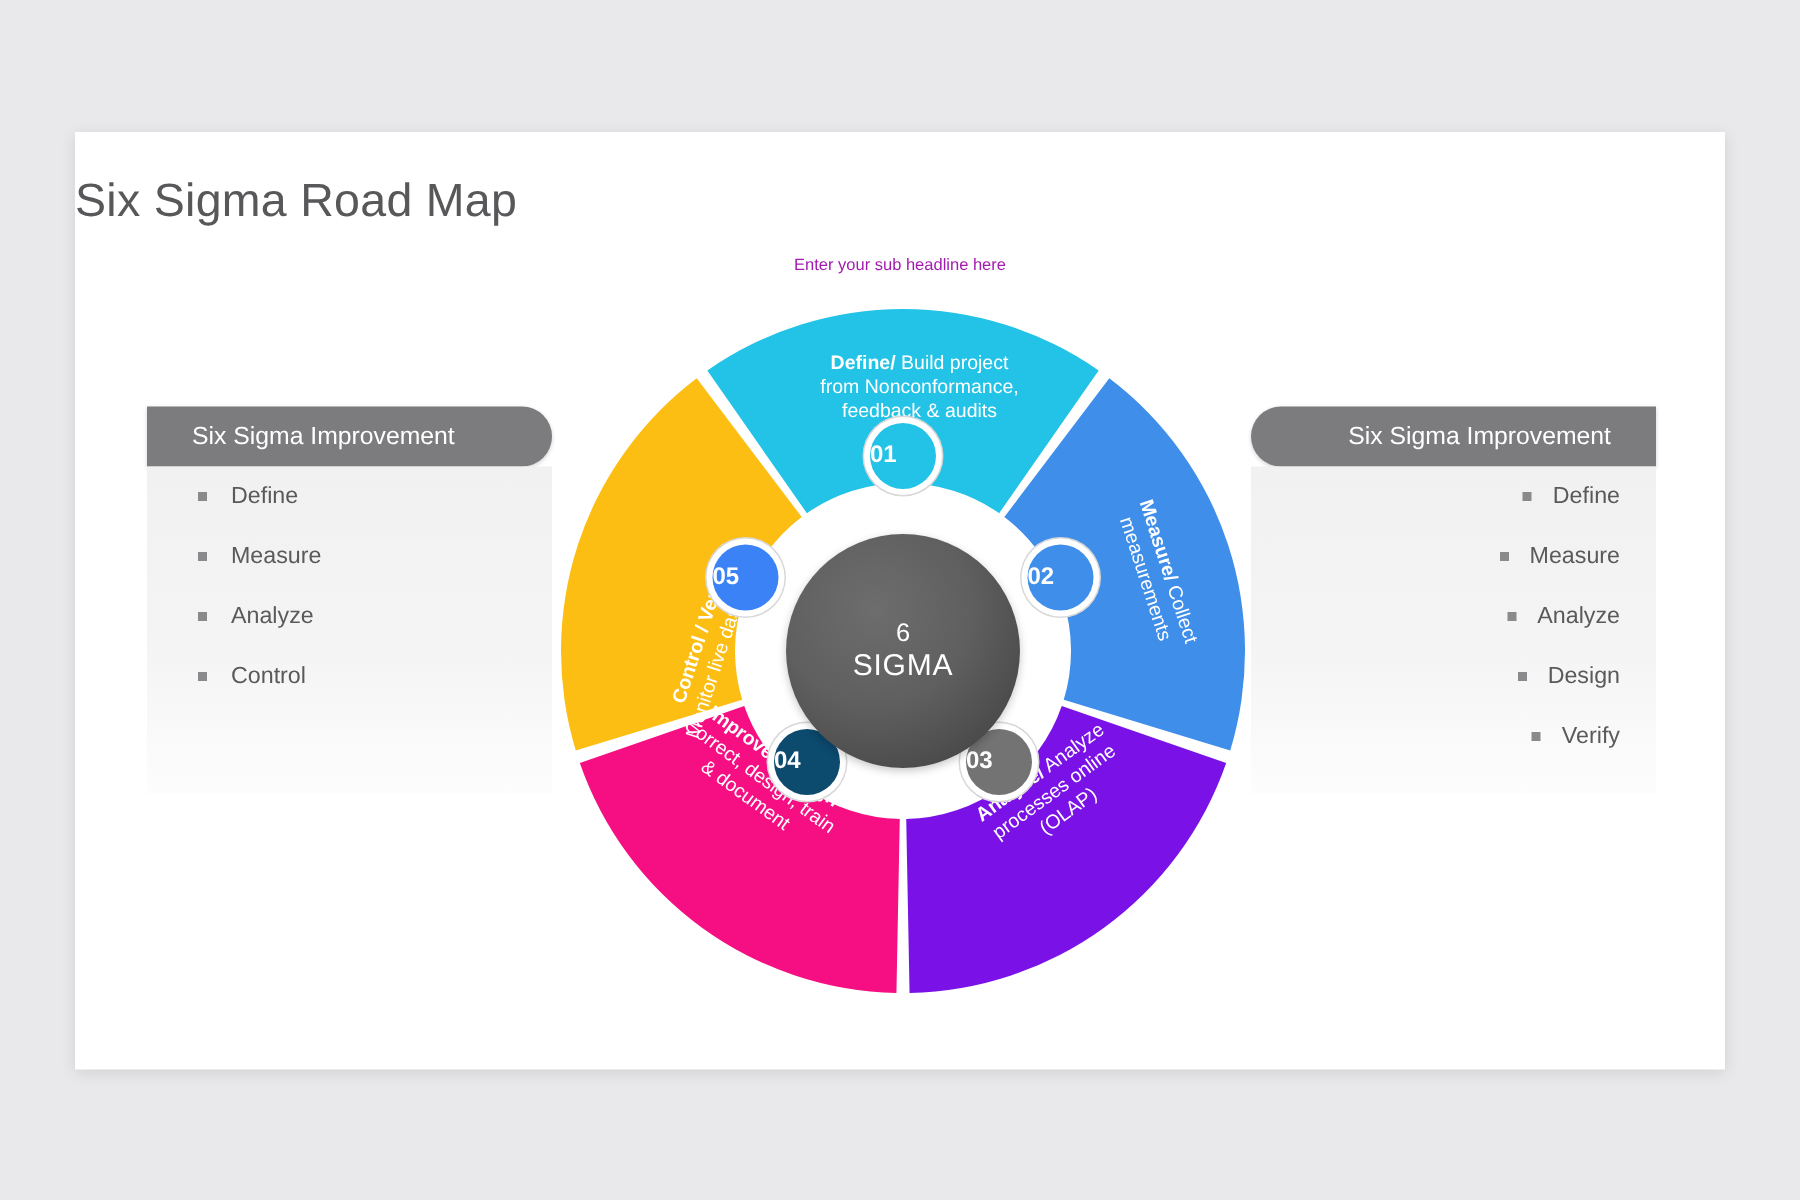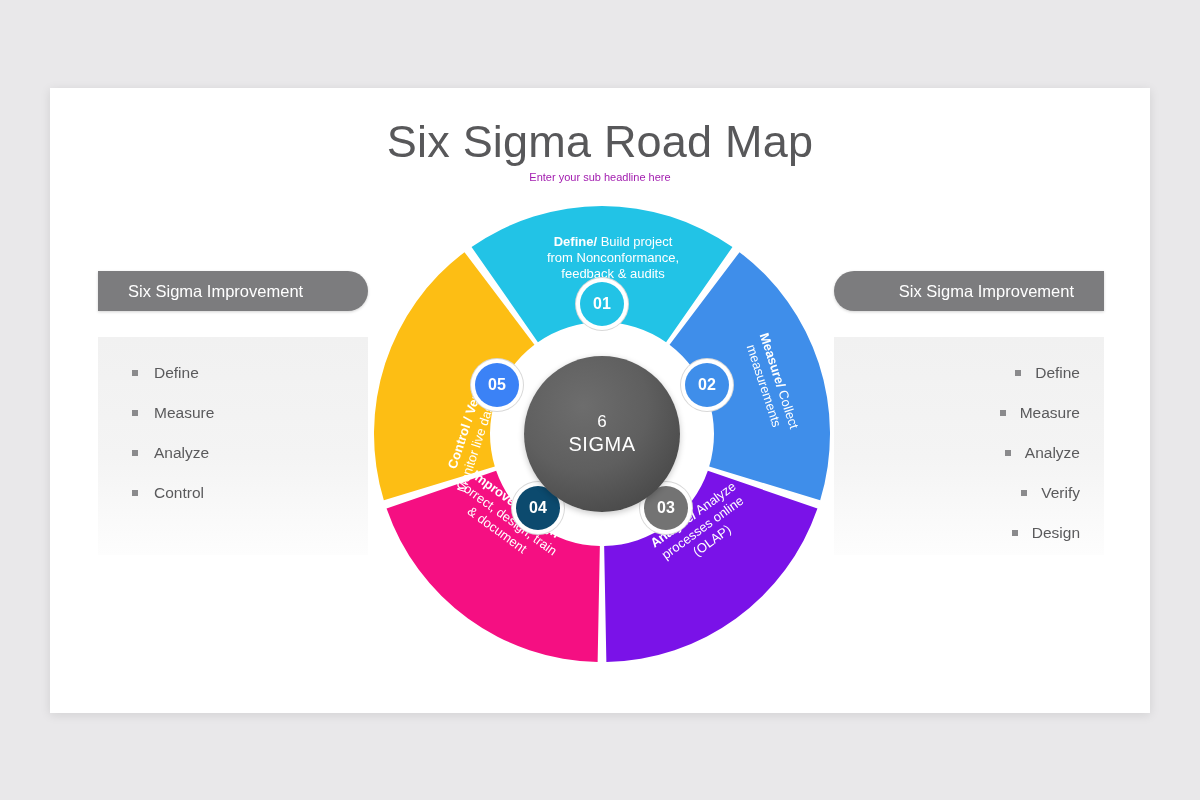--- a/index.html
+++ b/index.html
@@ -24,22 +24,22 @@
     background: #ffffff;
     box-shadow: 0 2px 10px rgba(0,0,0,0.10);
   }
 
   
   #title {
     position: absolute;
     left: 0;
     top: 28px;
     width: 1100px;
-    text-align: center;
-    font-size: 45px;
+    text-align: left;
+    font-size: 31px;
     font-weight: 400;
     color: #58585a;
     letter-spacing: 0.2px;
   }
   #subtitle {
     position: absolute;
     left: 0;
     top: 83px;
     width: 1100px;
     text-align: center;
@@ -77,23 +77,21 @@
     border-top-left-radius: 26px;
     border-bottom-left-radius: 26px;
     justify-content: flex-end;
     padding-right: 30px;
   }
 
   .panel-body {
     position: relative;
     height: 218px;
     background: linear-gradient(to bottom, #f1f1f1 0%, #f4f4f4 55%, #fdfdfd 100%);
-    padding-top: 16px;
     box-sizing: border-box;
-    margin-top: 26px;
   }
 
   .panel-item {
     display: flex;
     align-items: center;
     font-size: 15.5px;
     color: #5a5a5c;
     height: 40px;
     line-height: 40px;
   }
@@ -140,21 +138,21 @@
   .badge {
     position: absolute;
     width: 44px;
     height: 44px;
     border-radius: 50%;
     color: #ffffff;
     font-size: 16px;
     font-weight: 700;
     display: flex;
     align-items: center;
-    justify-content: center;
+    justify-content: flex-start;
     box-shadow: 0 0 0 4px #ffffff, 0 0 0 5px #d8d8d8;
   }
 
   
   #hub {
     position: absolute;
     left: 152px;
     top: 152px;
     width: 156px;
     height: 156px;
@@ -212,27 +210,27 @@
         <span>Define</span>
       </div>
       <div class="panel-item i1">
         <span class="bullet"></span>
         <span>Measure</span>
       </div>
       <div class="panel-item i2">
         <span class="bullet"></span>
         <span>Analyze</span>
       </div>
+      <div class="panel-item i3">
+        <span class="bullet"></span>
+        <span>Design</span>
+      </div>
       <div class="panel-item i4">
         <span class="bullet"></span>
         <span>Verify</span>
-      </div>
-      <div class="panel-item i3">
-        <span class="bullet"></span>
-        <span>Design</span>
       </div>
     </div>
   </div>
 
   <div id="wheel">
 
     <svg width="460" height="460" viewBox="0 0 460 460">
       <g id="segs">
           <path d="M 99.55074085442226 43.00537230077998 A 228 228 0 0 1 360.4492591455777 43.00537230077995
                L 294.0803378258978 138.14298990213751 A 112 112 0 0 0 165.91966217410217 138.14298990213751 Z" fill="#22c3e6"></path>

